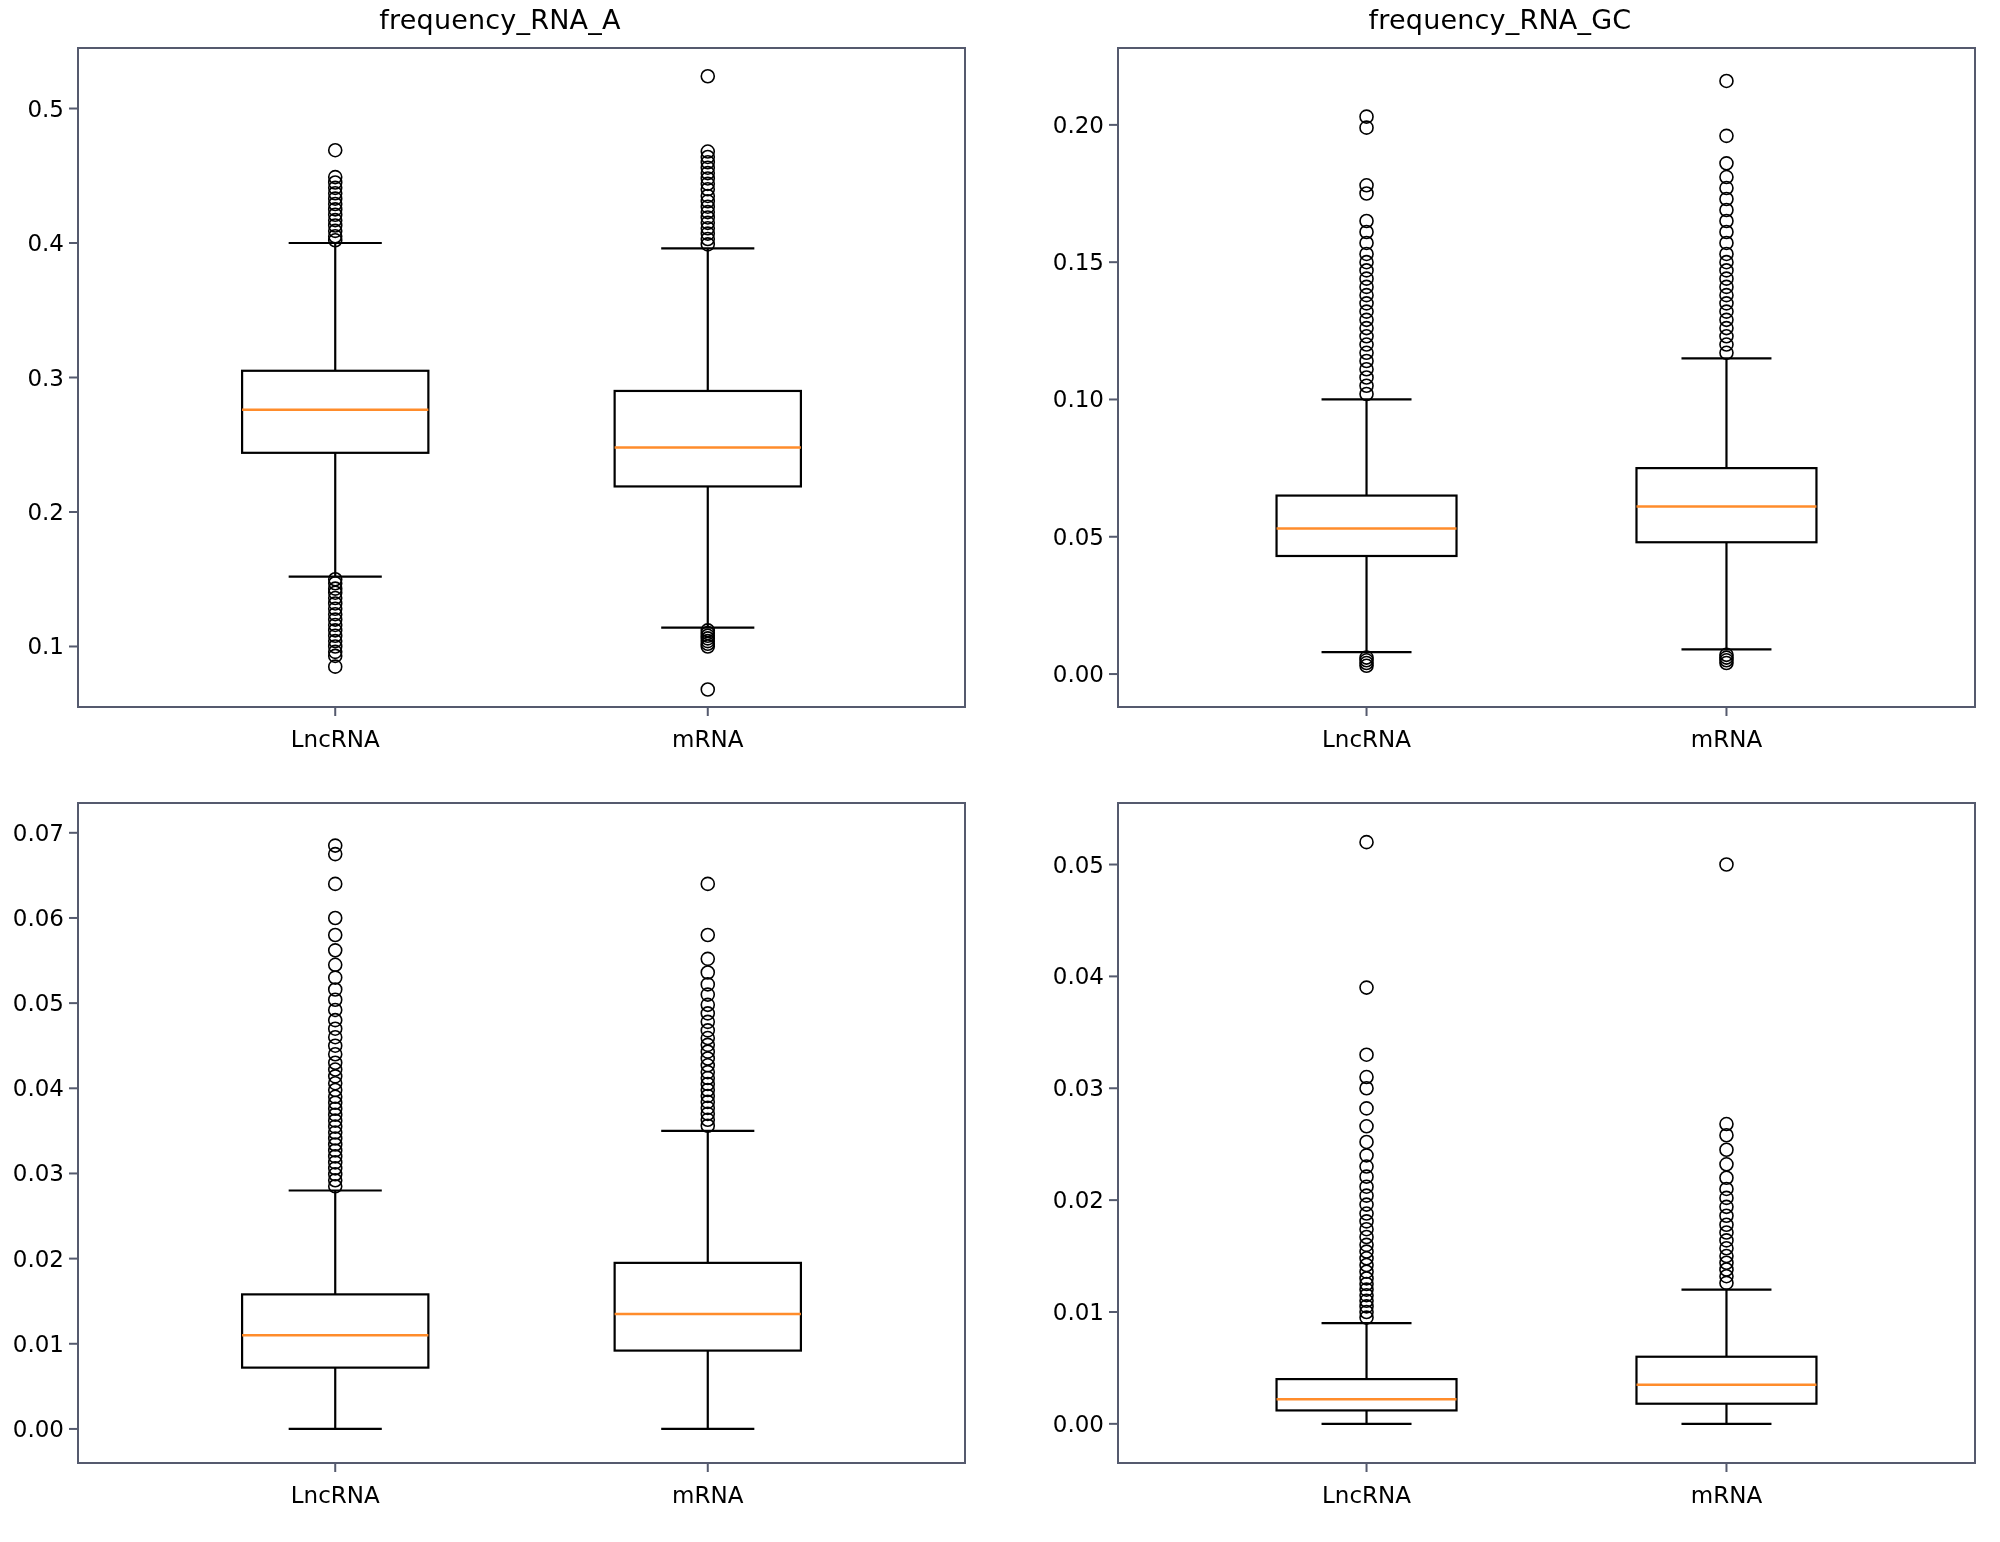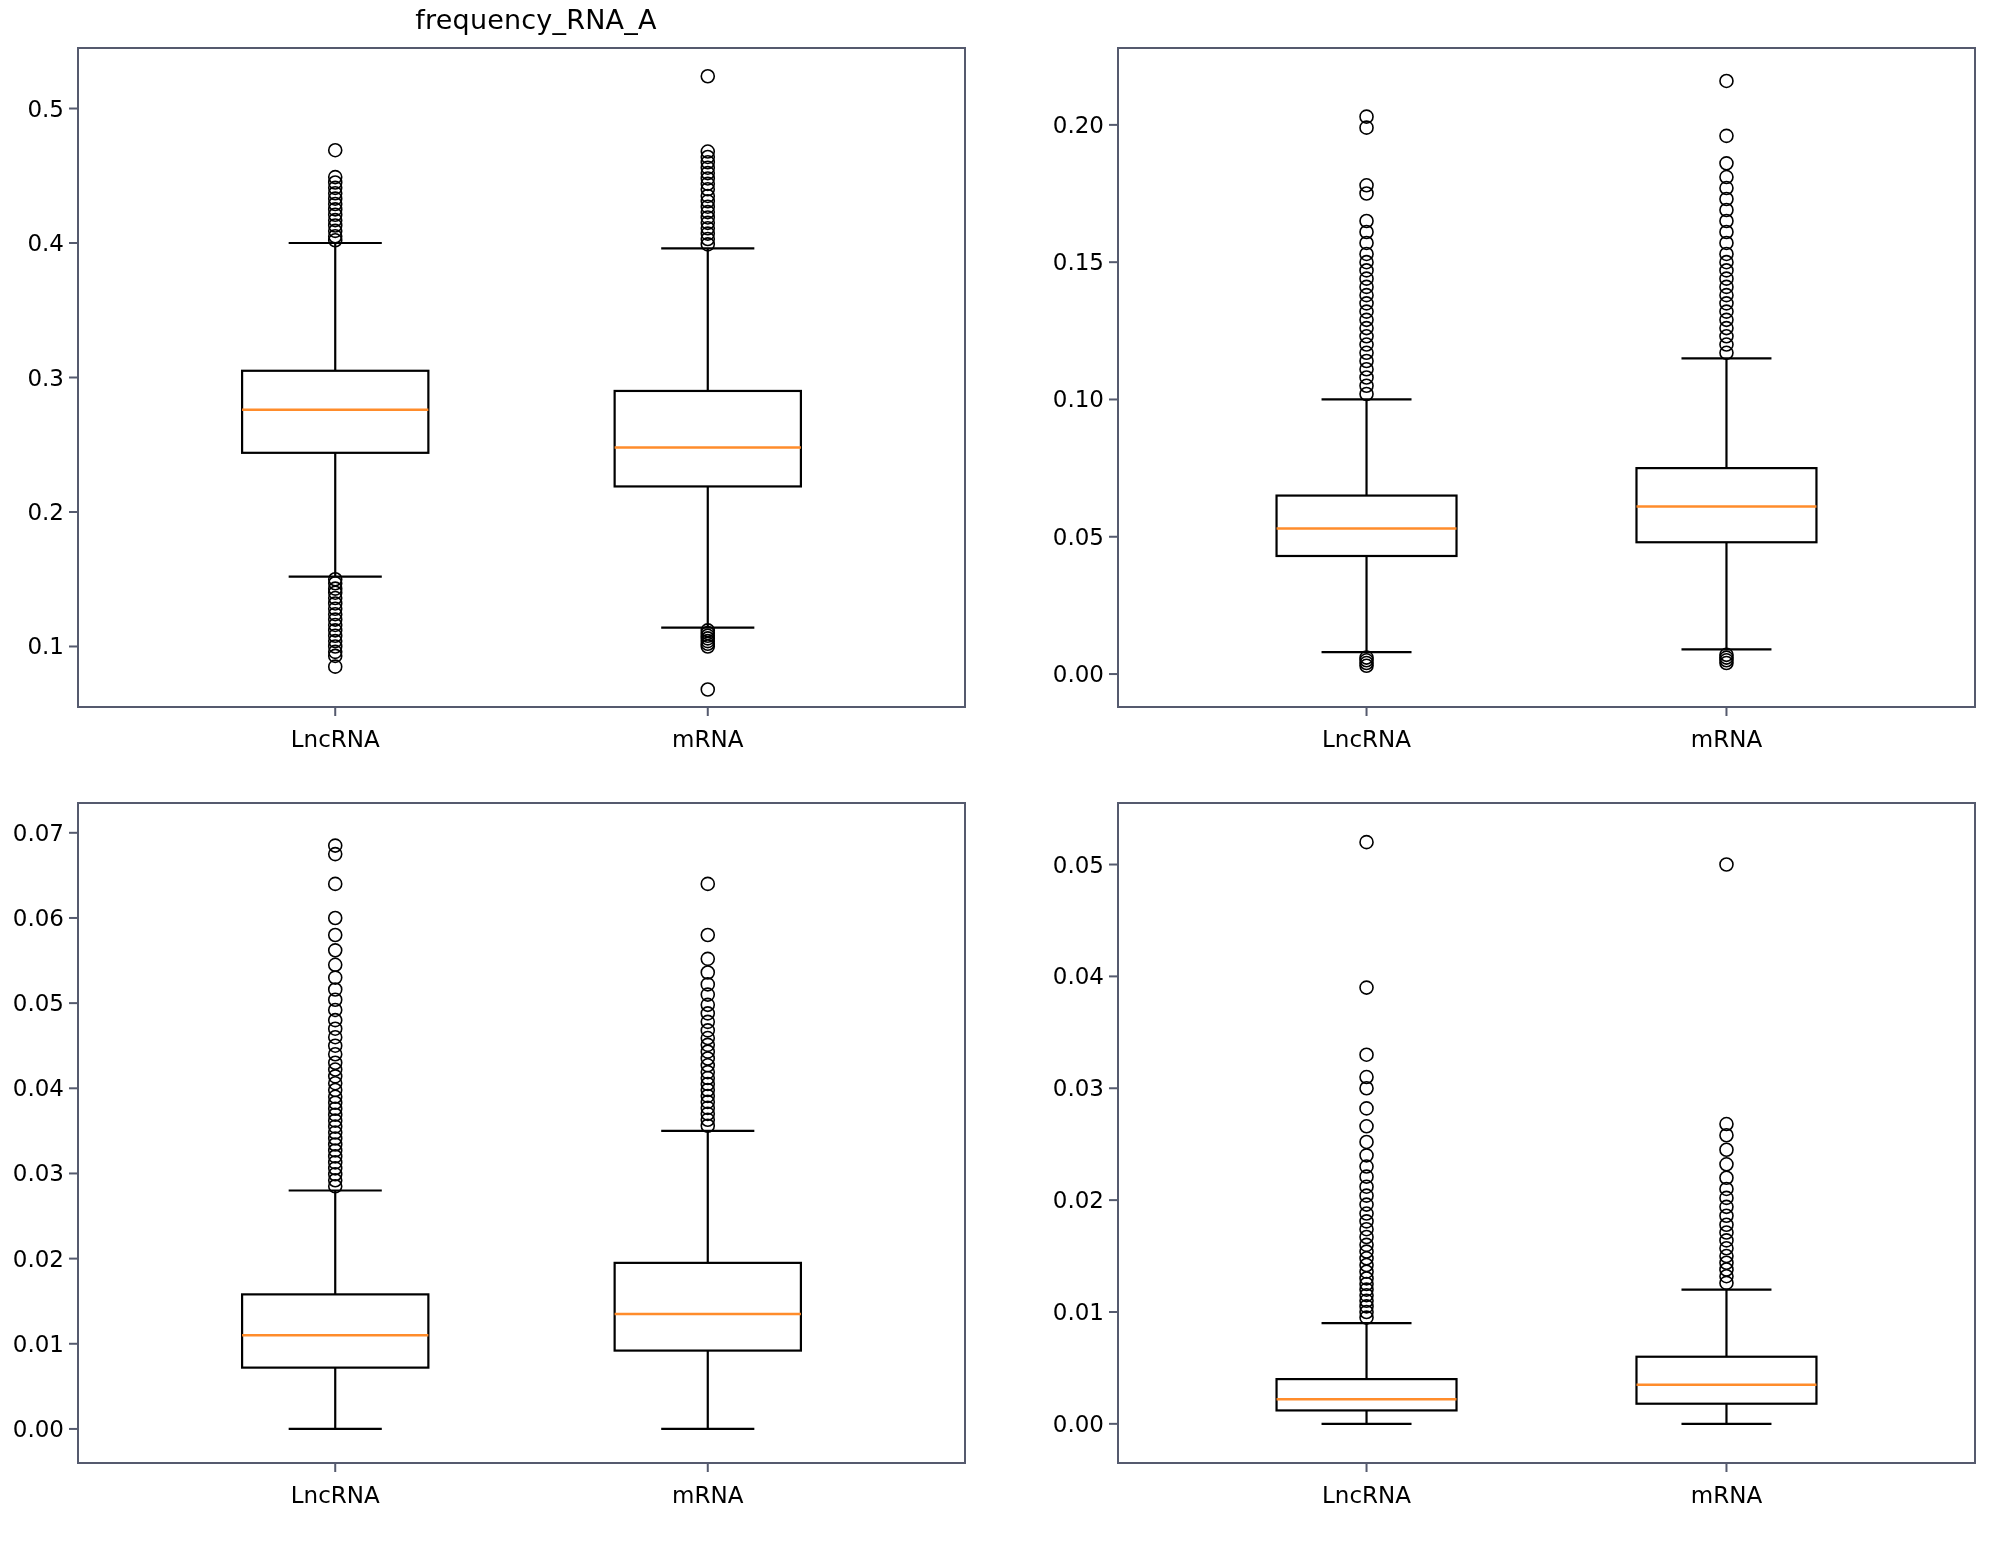--- a/index.html
+++ b/index.html
@@ -29,21 +29,20 @@
   .panel-title {
     position: absolute;
     top: 4px;
     left: 0;
     width: 100%;
     text-align: center;
     font-size: 27px;
     font-family: "DejaVu Sans", sans-serif;
     color: #000000;
     letter-spacing: 0.2px;
-    padding-left: 36px;
   }
   .plot-wrap {
     position: absolute;
     left: 0;
     top: 0;
     width: 100%;
     height: 100%;
   }
   svg {
     display: block;
@@ -181,20 +180,21 @@
           <circle cx="707.77" cy="641.1" r="6.5" class="flier"></circle>
           <circle cx="707.77" cy="643.7897959183674" r="6.5" class="flier"></circle>
           <circle cx="707.77" cy="646.4795918367347" r="6.5" class="flier"></circle>
           <circle cx="707.77" cy="689.5163265306122" r="6.5" class="flier"></circle>
           <line x1="707.77" y1="707" x2="707.77" y2="716" class="tick-line"></line>
           <text x="707.77" y="747" class="cat-label">mRNA</text>
         </svg>
     </div>
   </div>
   <div class="panel">
+    <div class="panel-title">frequency_RNA_GC</div>
     <div class="plot-wrap">
       <svg id="svg-1" width="1000" height="771" viewBox="0 0 1000 771">
           <rect x="118" y="48" width="857" height="659" class="axis-line"></rect>
           <line x1="109" y1="674.05" x2="118" y2="674.05" class="tick-line"></line>
           <text x="104" y="682.05" text-anchor="end" class="tick-label">0.00</text>
           <line x1="109" y1="536.7583333333333" x2="118" y2="536.7583333333333" class="tick-line"></line>
           <text x="104" y="544.7583333333333" text-anchor="end" class="tick-label">0.05</text>
           <line x1="109" y1="399.4666666666667" x2="118" y2="399.4666666666667" class="tick-line"></line>
           <text x="104" y="407.4666666666667" text-anchor="end" class="tick-label">0.10</text>
           <line x1="109" y1="262.17500000000007" x2="118" y2="262.17500000000007" class="tick-line"></line>

